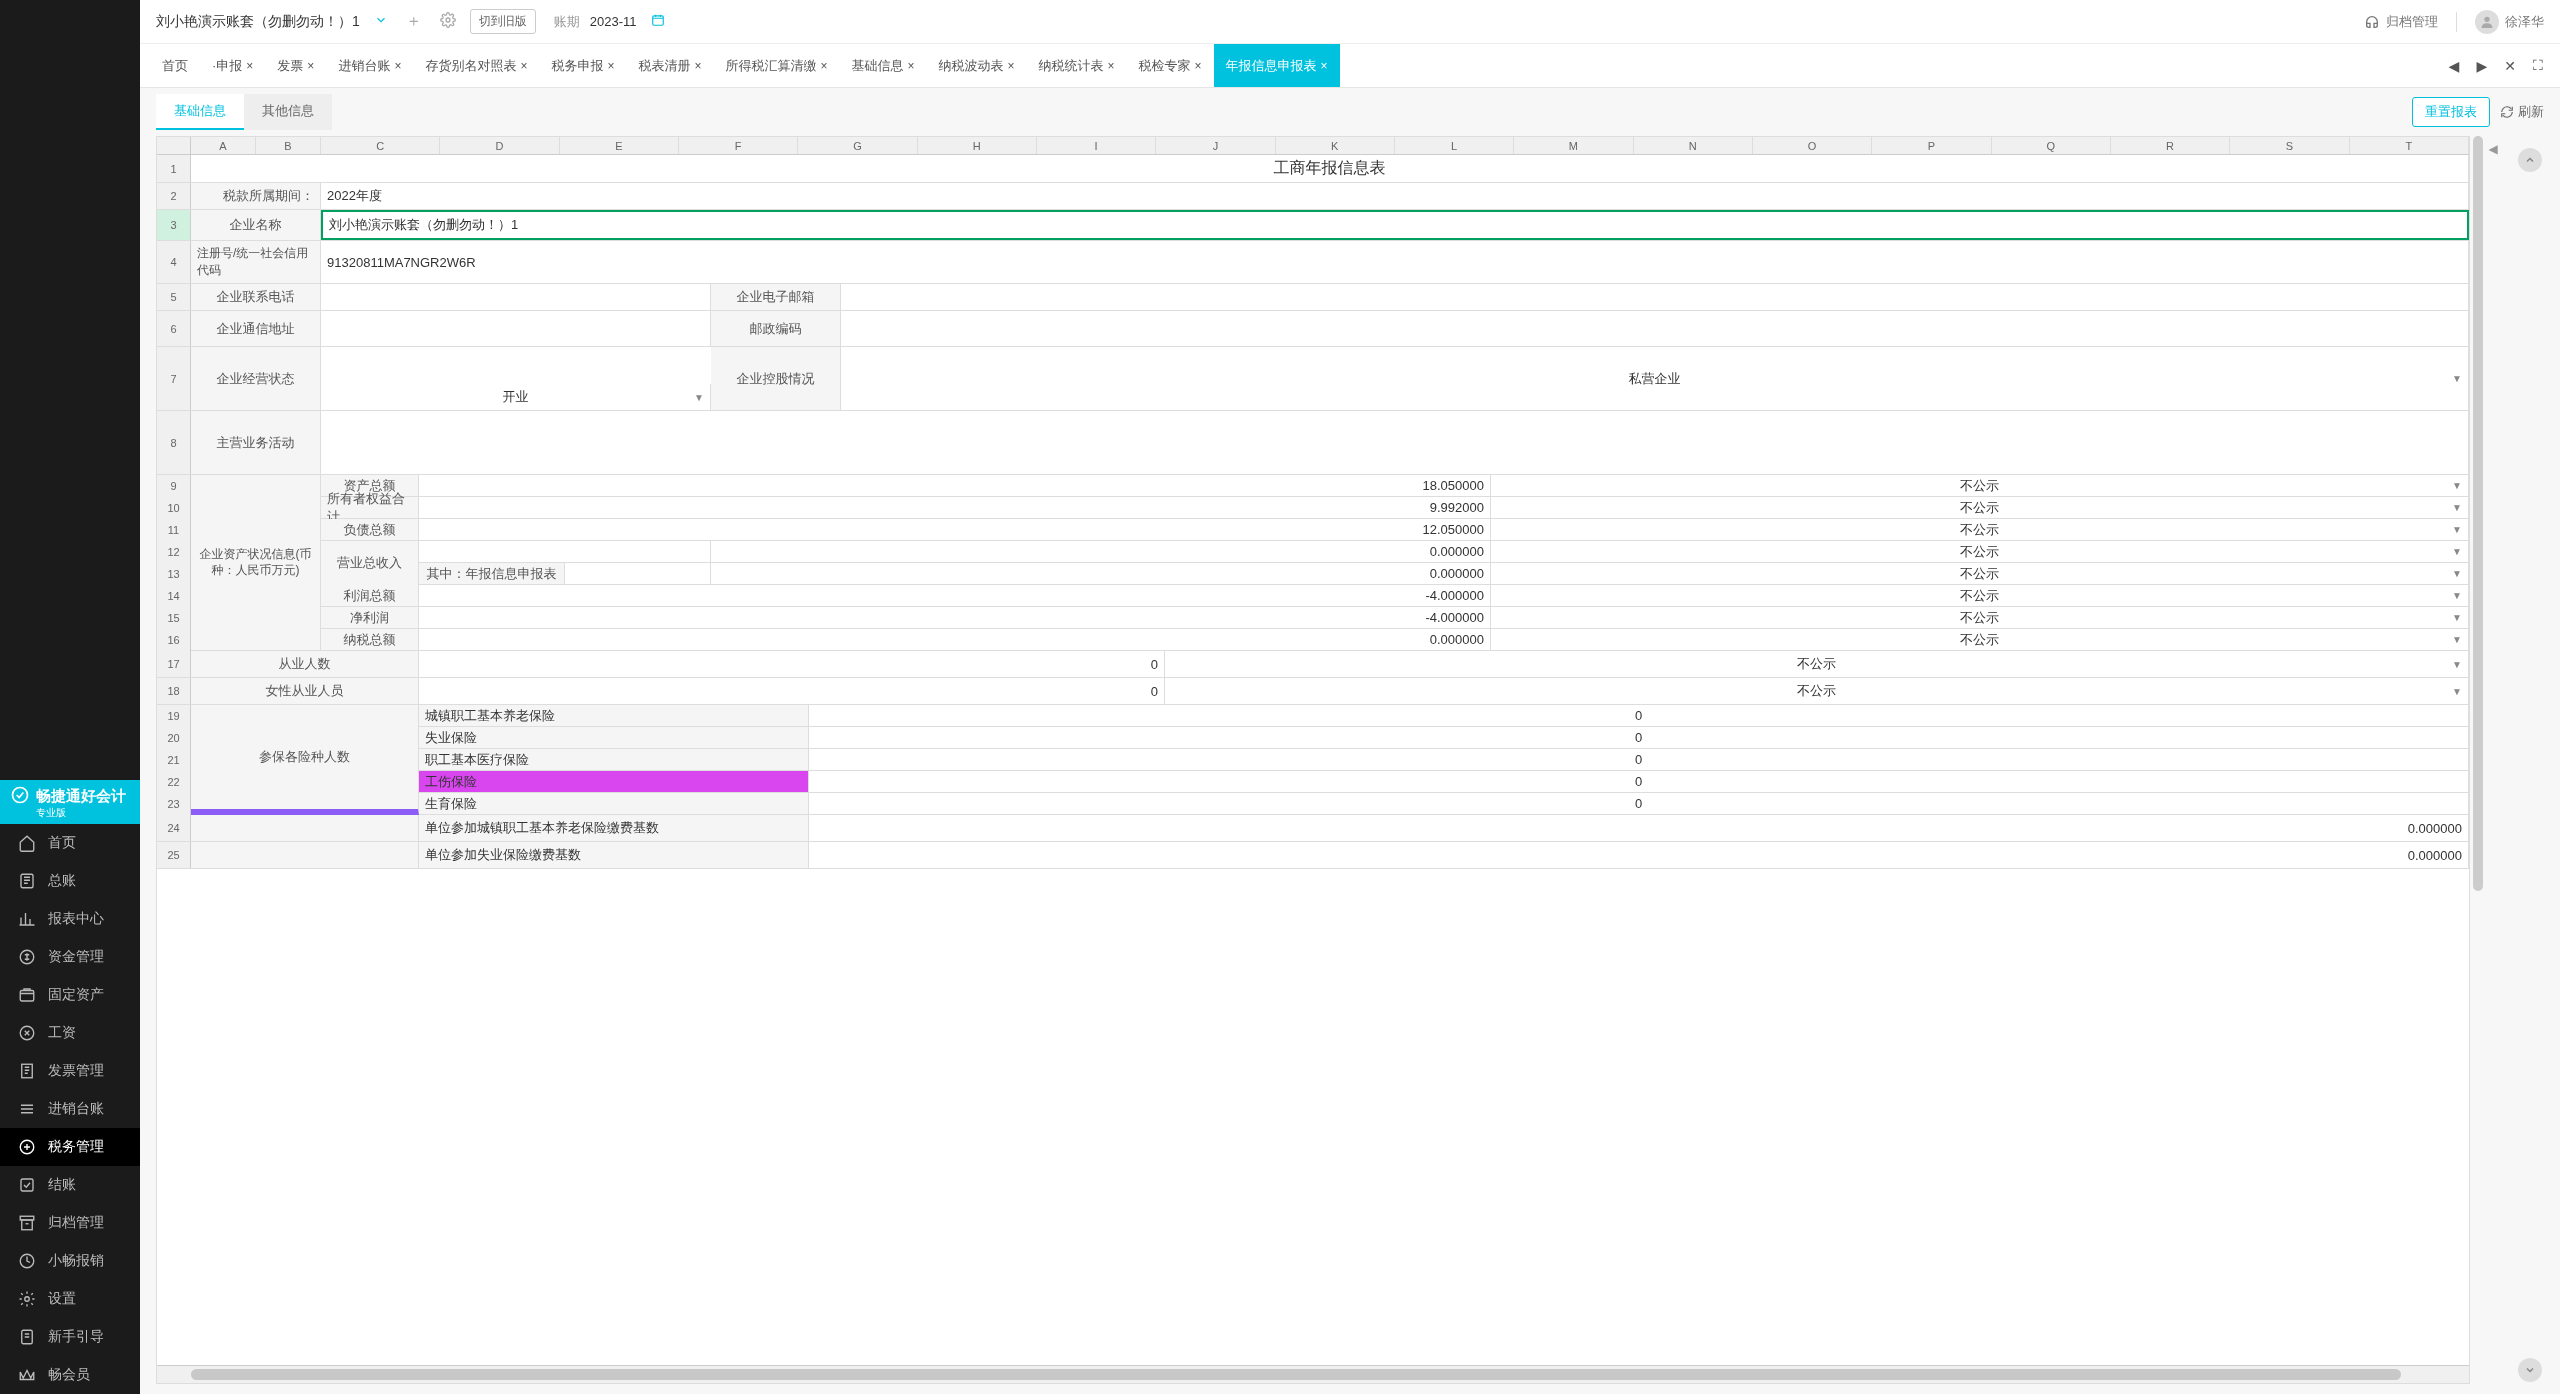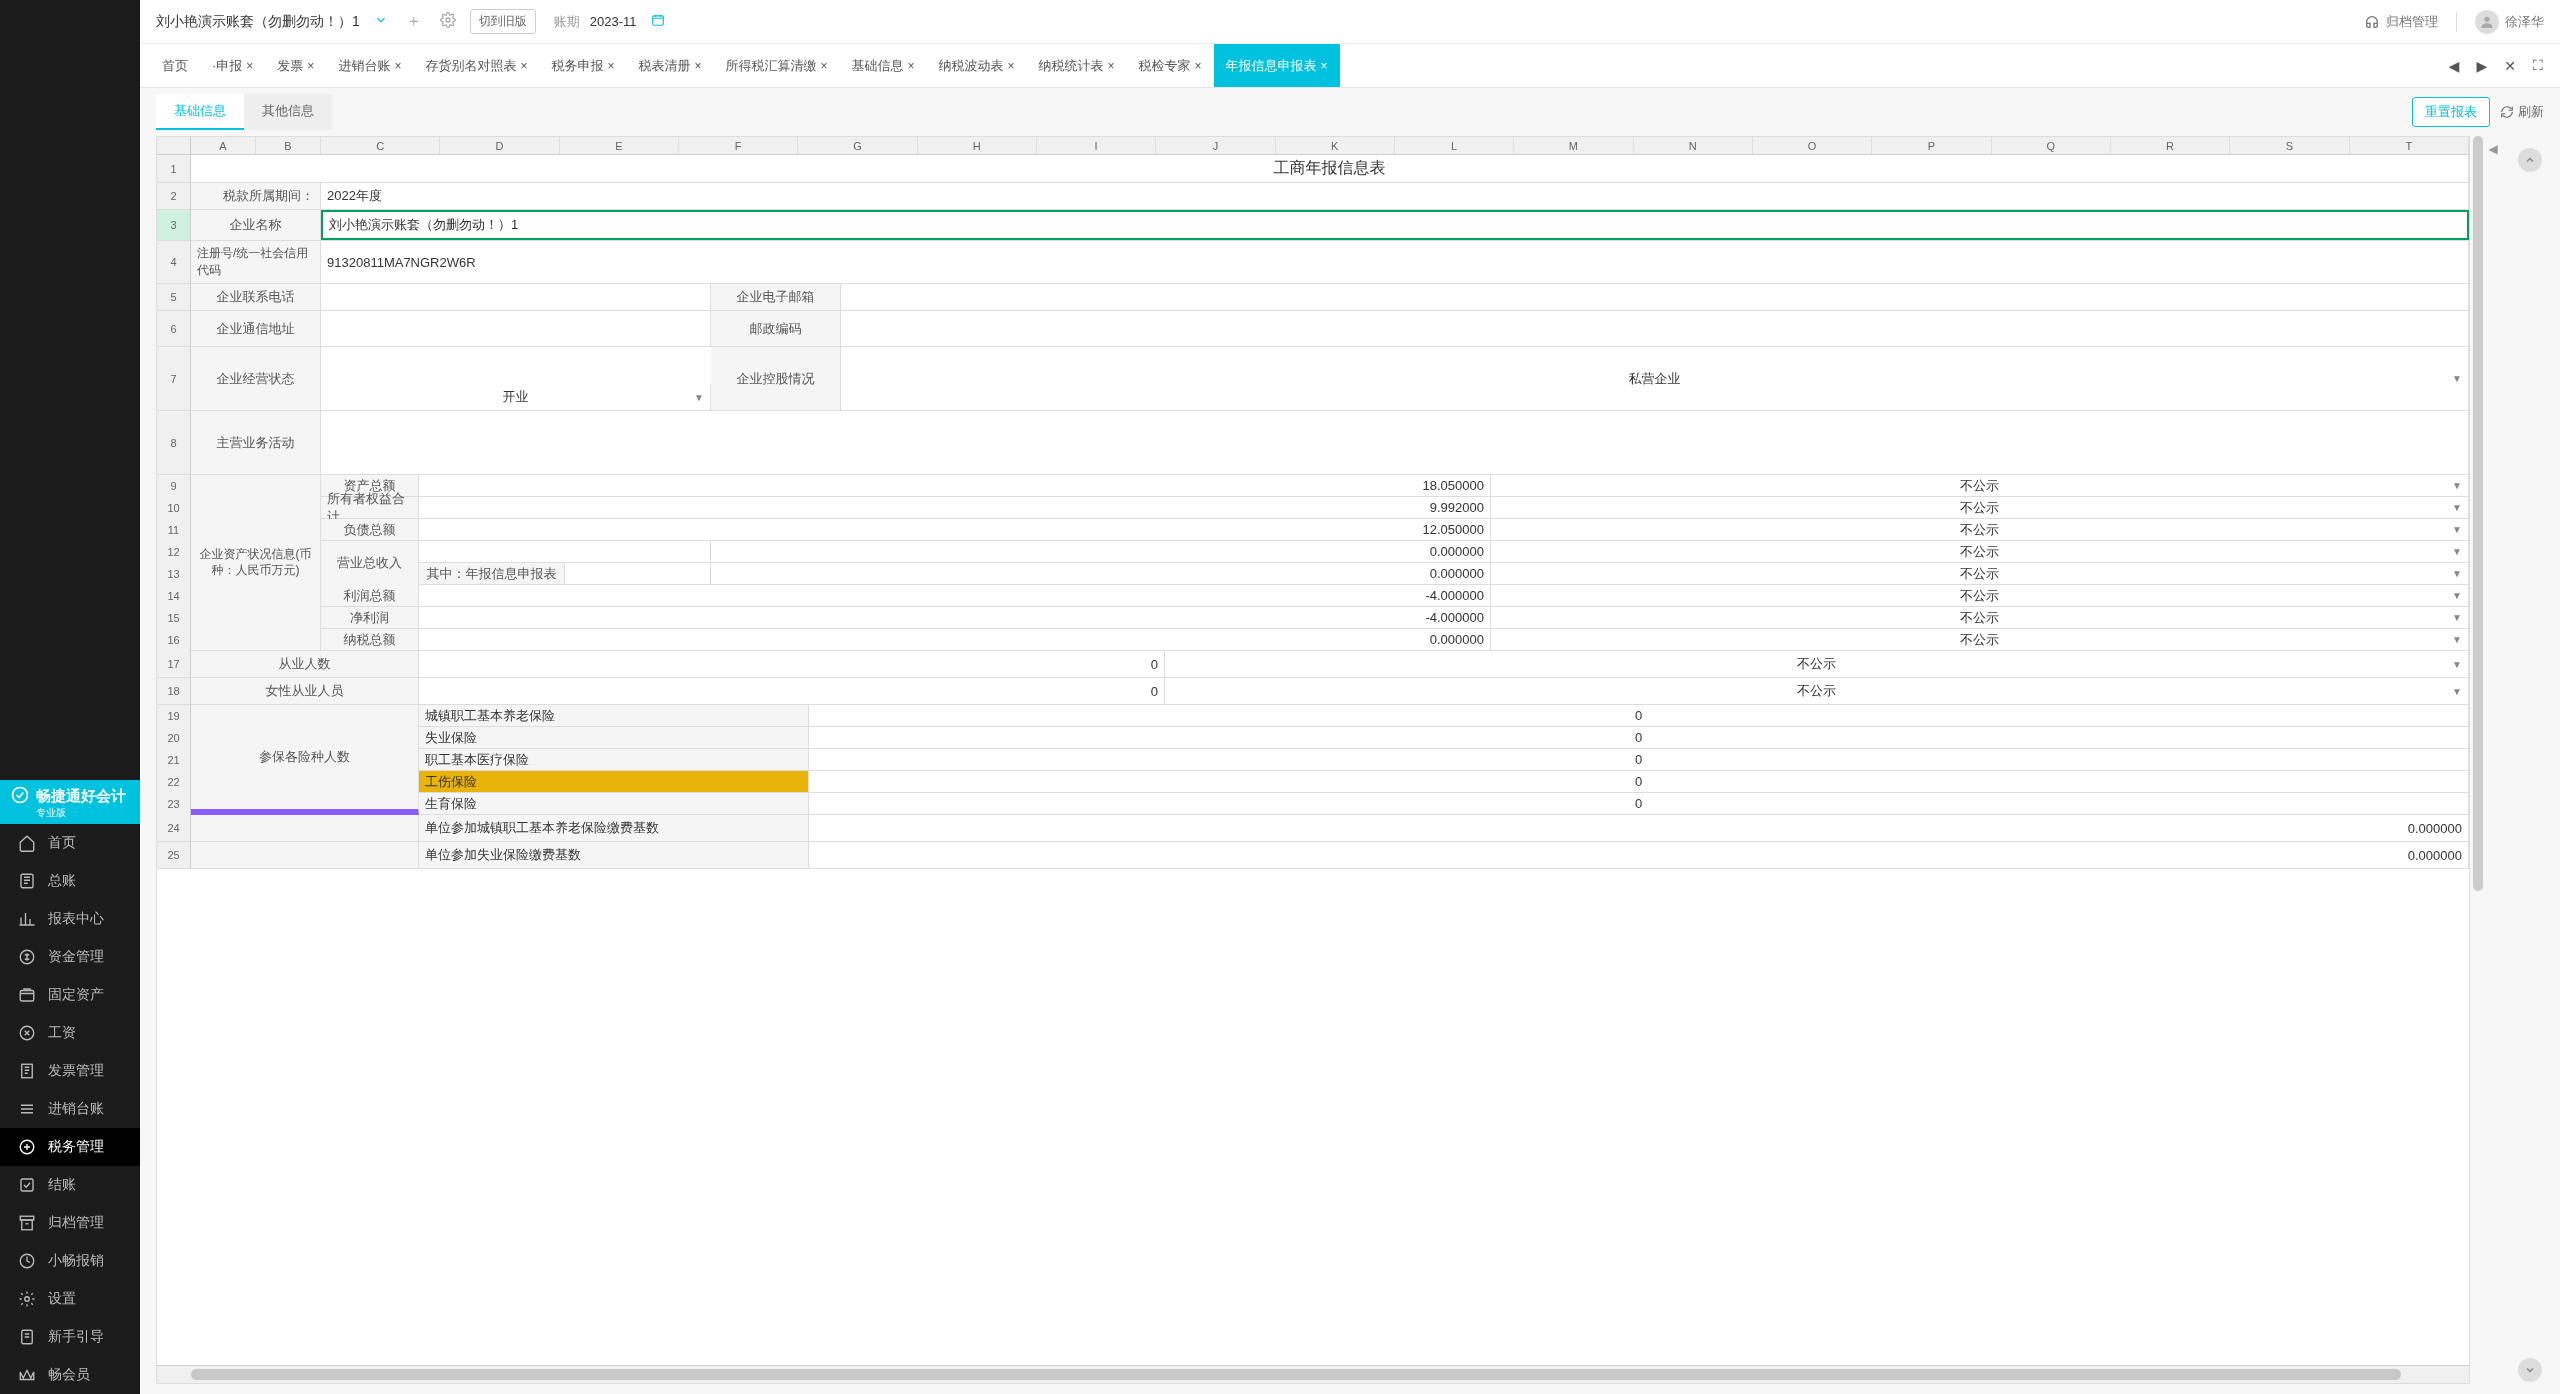--- a/index.html
+++ b/index.html
@@ -560,21 +560,21 @@
               </div>
               <div style="display: flex; height: 22px; border-bottom: 1px solid rgb(221, 221, 221);">
                 <div class="cell" style="width:390px;background:#f5f5f5;">失业保险</div>
                 <div class="cell center" style="flex:1;">0</div>
               </div>
               <div style="display: flex; height: 22px; border-bottom: 1px solid rgb(221, 221, 221);">
                 <div class="cell" style="width:390px;background:#f5f5f5;">职工基本医疗保险</div>
                 <div class="cell center" style="flex:1;">0</div>
               </div>
               <div style="display: flex; height: 22px; border-bottom: 1px solid rgb(221, 221, 221);">
-                <div class="cell" style="width:390px;background:#eab308;">工伤保险</div>
+                <div class="cell" style="width:390px;background:#d946ef;">工伤保险</div>
                 <div class="cell center" style="flex:1;">0</div>
               </div>
               <div style="display: flex; height: 22px; border-bottom: 1px solid rgb(221, 221, 221);">
                 <div class="cell" style="width:390px;background:#f5f5f5;">生育保险</div>
                 <div class="cell center" style="flex:1;">0</div>
               </div>
             </div>
         </div>
 
         <div class="row">

